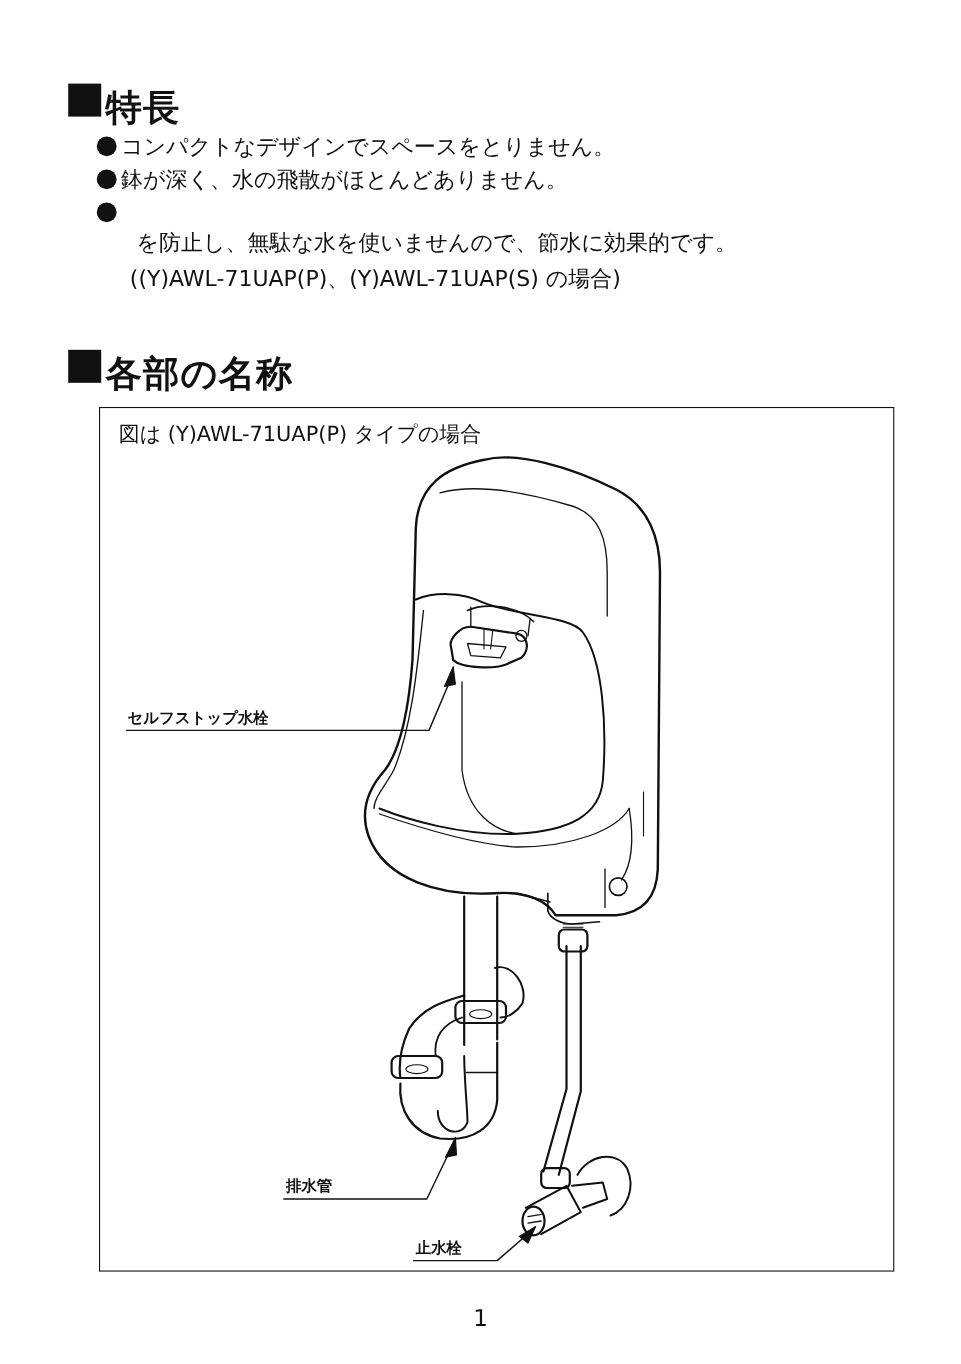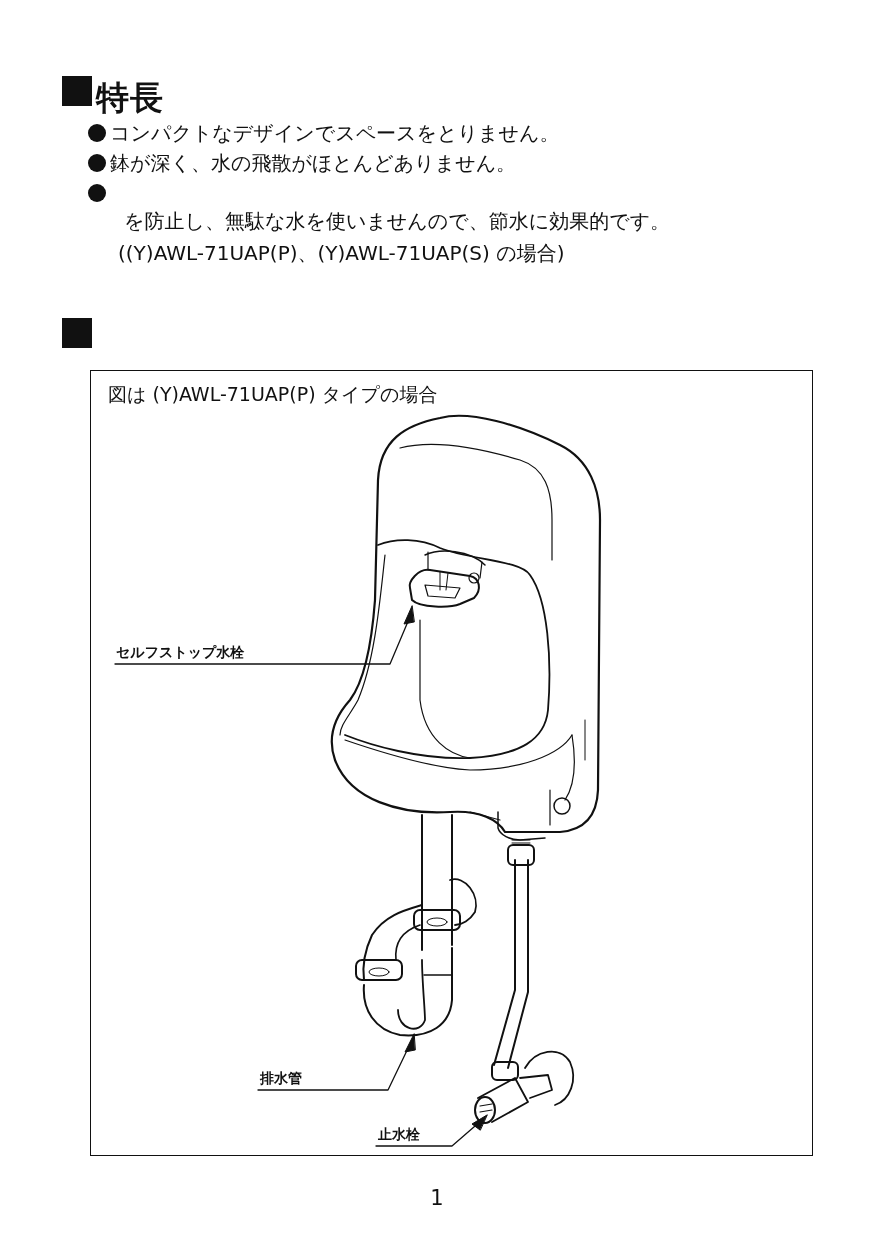--- a/index.html
+++ b/index.html
@@ -34,20 +34,21 @@
   <span class="dot"></span><span>鉢が深く、水の飛散がほとんどありません。</span>
 </div>
 <div class="feat" style="top:178px">
   <span class="dot"></span>
 </div>
 <div class="indent" style="top:208px">を防止し、無駄な水を使いませんので、節水に効果的です。</div>
 <div class="note" style="top:238px">((Y)AWL-71UAP(P)、(Y)AWL-71UAP(S) の場合)</div>
 
 <div id="h-parts" class="h1">
   <span class="sq"></span>
+  <span>各部の名称</span>
 </div>
 
 <div class="frame"></div>
 <div class="caption">図は (Y)AWL-71UAP(P) タイプの場合</div>
 
 <svg class="drawing" width="874" height="1240" fill="none" stroke="#111" stroke-linecap="round" stroke-linejoin="round">
 
   <path d="M440 418 C470 410 520 425 560 445 C590 460 600 490 600 520 L598 790 C597 815 585 830 560 832 L505 832 C498 820 480 810 450 812 C400 815 350 800 335 760 C328 740 332 720 350 700 C365 680 372 640 375 600 L378 480 C380 440 405 425 440 418 Z" stroke-width="2.2"></path>
 
   <path d="M400 448 C430 440 470 445 520 460 C545 468 552 490 552 520 L552 560" stroke-width="1.2"></path>

